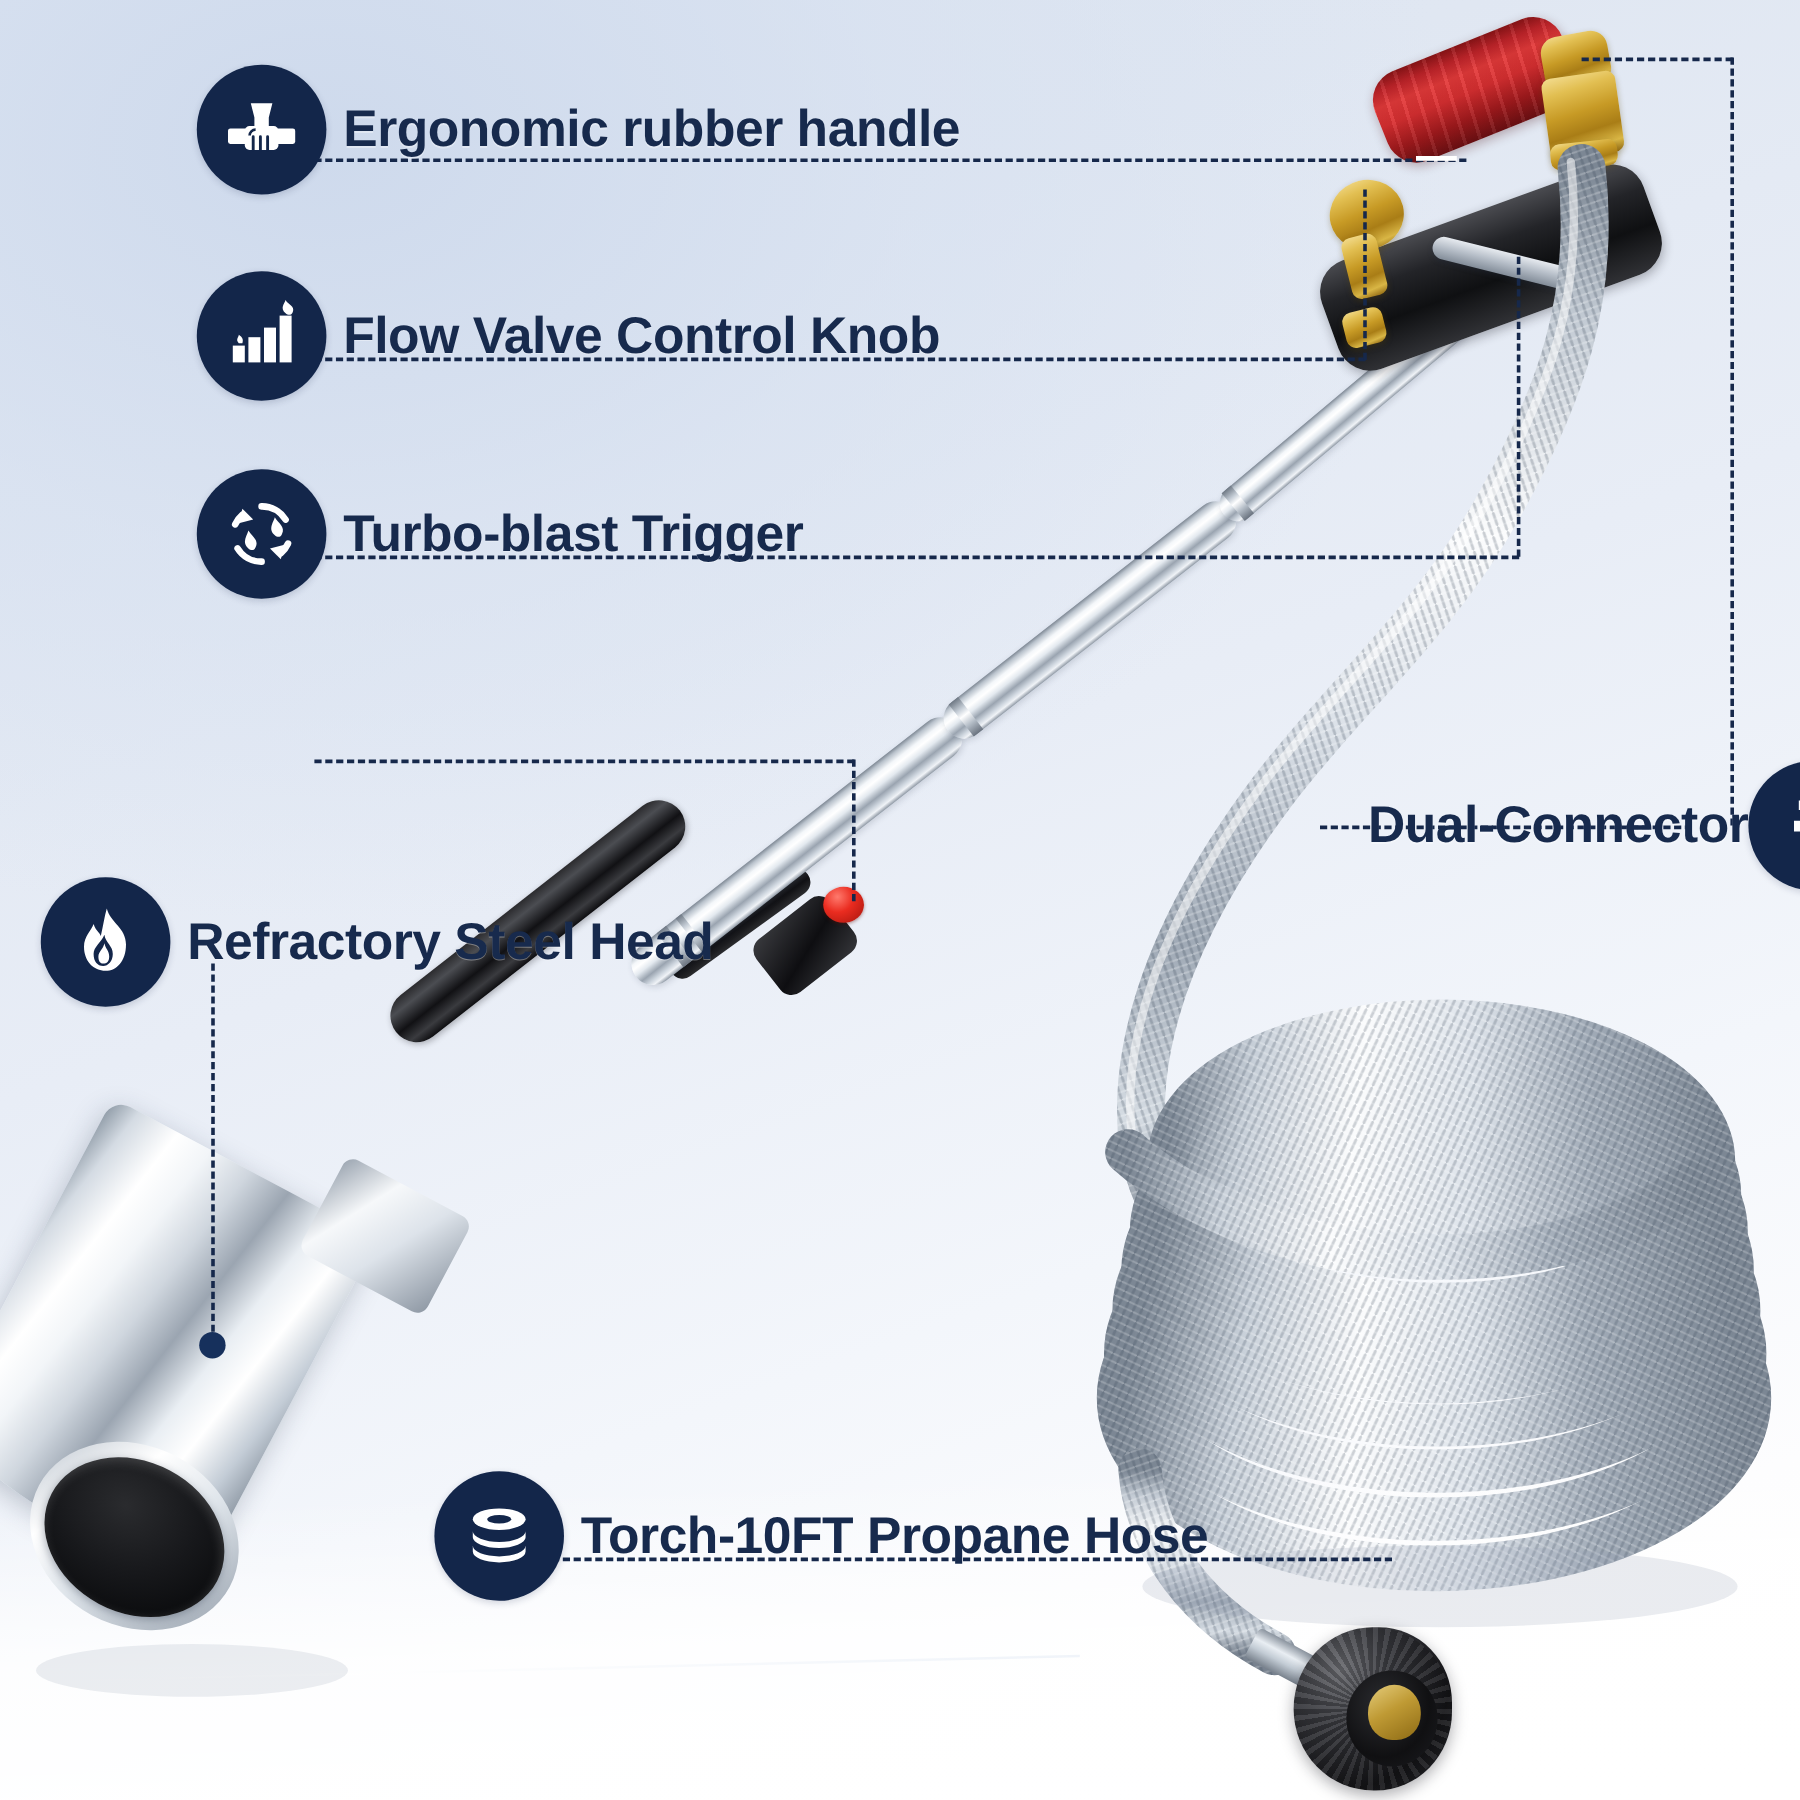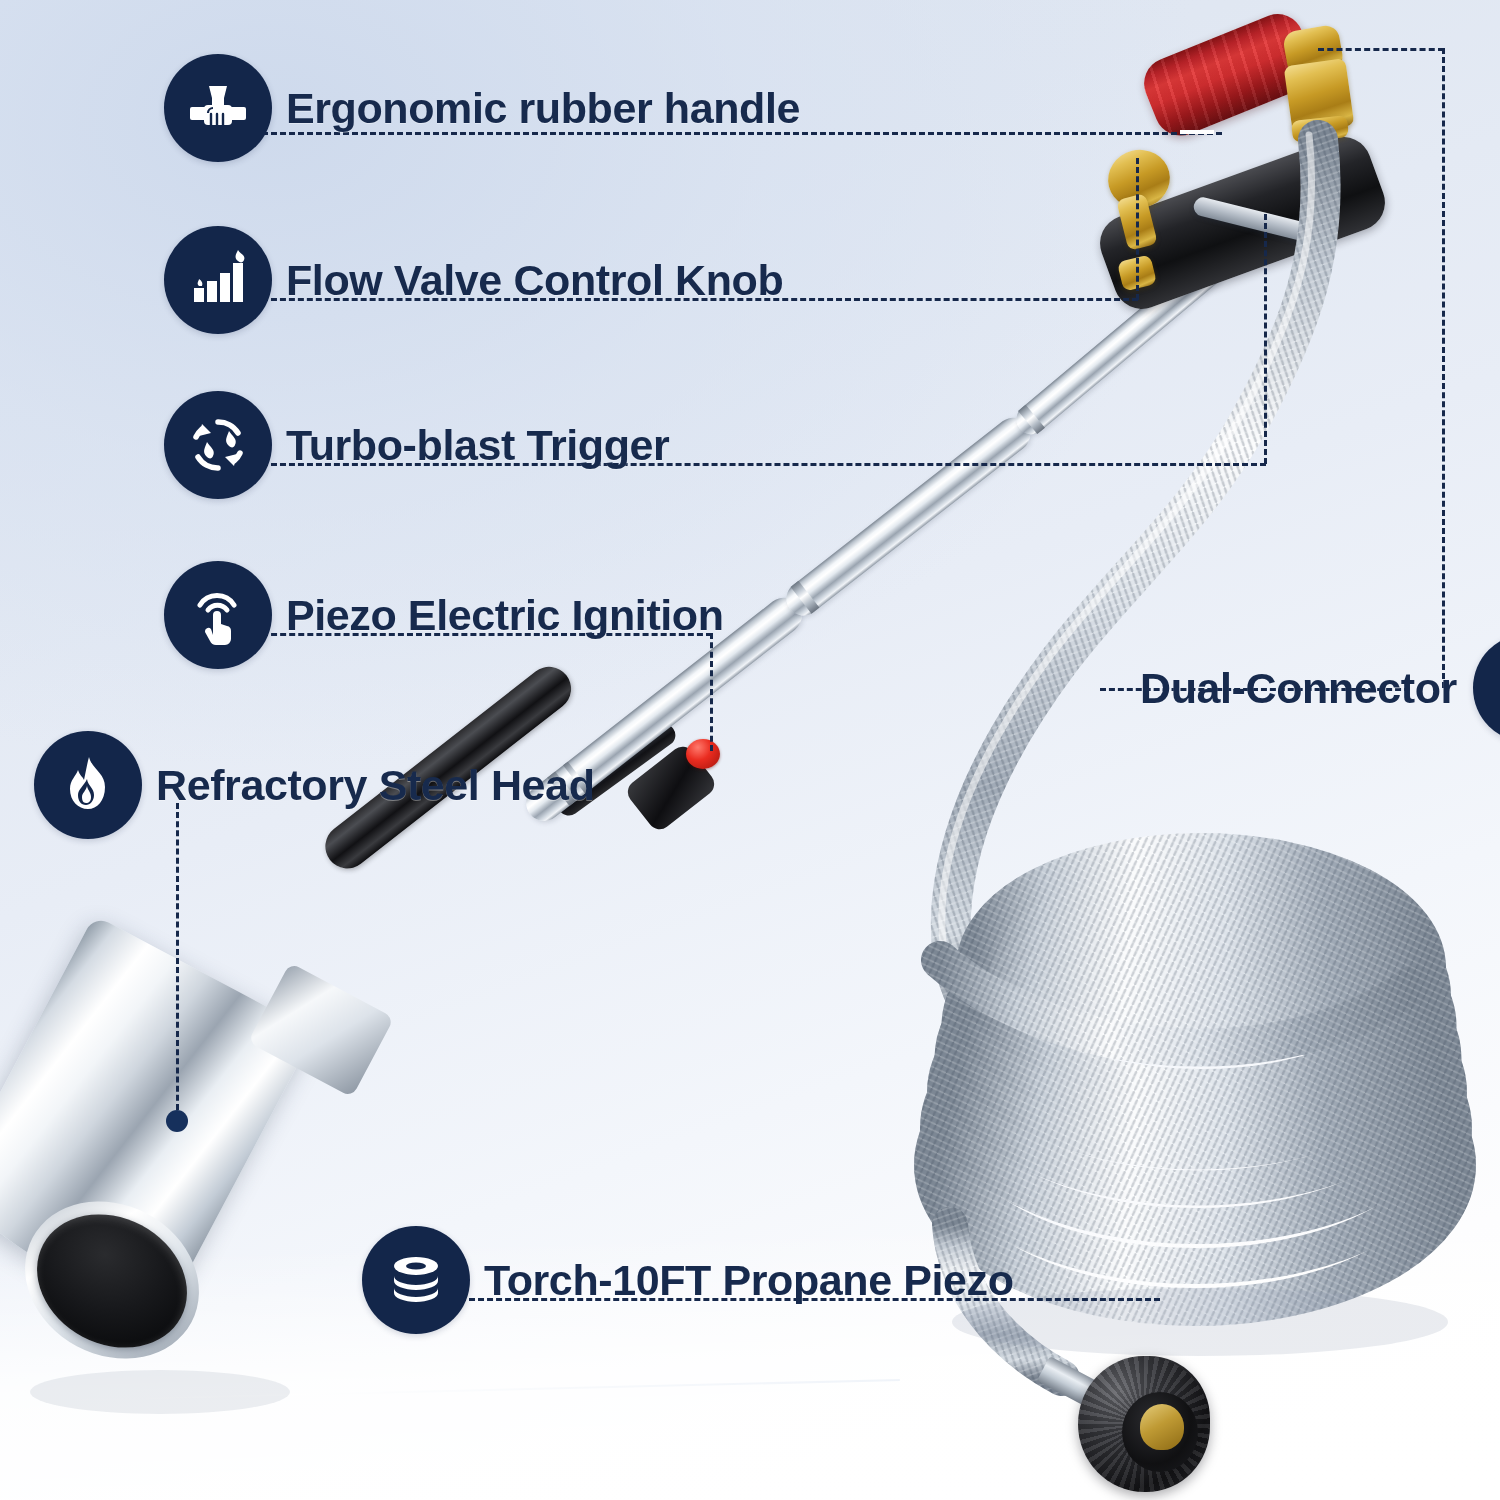--- a/index.html
+++ b/index.html
@@ -44,21 +44,21 @@
     color:#172a4d;
     font-size:43px;
     font-weight:700;
     letter-spacing:-0.4px;
     white-space:nowrap;
     line-height:1;
     padding-left:14px;
     text-shadow:0 1px 0 rgba(255,255,255,0.35);
   }
   .callout.right-side{ flex-direction:row; }
-  .callout.right-side .callout-text{ padding-left:0; padding-right:16px; }
+  .callout.right-side .callout-text{ padding-left:0; }
 
   
   .lead{ position:absolute; z-index:30; }
   .lead-h{
     border-top:3px dashed #16284b;
     height:0;
   }
   .lead-v{
     border-left:3px dashed #16284b;
     width:0;
@@ -419,30 +419,20 @@
         <path d="M55 41 a23 23 0 0 1 -6 8" stroke="#ffffff" stroke-width="5.5" fill="none" stroke-linecap="round"></path>
         <path d="M17 12 l-3 12 l12 -3 z" fill="#ffffff"></path>
         <path d="M49 54 l3 -12 l-12 3 z" fill="#ffffff"></path>
         <path d="M22 45 c-6-5 -1-11 0-15 c3 5 9 8 6 14 c-1 3 -4 3 -6 1 z" fill="#ffffff"></path>
         <path d="M44 34 c-6-5 -1-11 0-15 c3 5 9 8 6 14 c-1 3 -4 3 -6 1 z" fill="#ffffff"></path>
       </svg>
     </div>
     <div class="callout-text">Turbo-blast Trigger</div>
   </div>
 
-  <div class="callout" style="left:164px; top:561px;">
-    <div class="badge">
-      <svg width="64" height="64" viewBox="0 0 64 64" aria-hidden="true">
-        <path d="M14 22 a20 20 0 0 1 34 0" stroke="#ffffff" stroke-width="5" fill="none" stroke-linecap="round"></path>
-        <path d="M22 27 a12 12 0 0 1 19 0" stroke="#ffffff" stroke-width="5" fill="none" stroke-linecap="round"></path>
-        <path d="M27 52 l0 -20 a4 4 0 0 1 8 0 l0 9 l6 2 a5 5 0 0 1 4 5 l0 8 a6 6 0 0 1 -6 6 l-9 0 a7 7 0 0 1 -6 -4 l-5 -9 a3.5 3.5 0 0 1 6 -3 z" fill="#ffffff"></path>
-      </svg>
-    </div>
-    <div class="callout-text">Piezo Electric Ignition</div>
-  </div>
 
   <div class="callout" style="left:34px; top:731px;">
     <div class="badge">
       <svg width="64" height="64" viewBox="0 0 64 64" aria-hidden="true">
         <path d="M33 4 c3 12 16 16 16 30 c0 14 -8 22 -17 22 c-10 0 -18 -8 -18 -20
                  c0 -9 6 -13 8 -19 c2 6 5 7 6 10 c2 -9 3 -16 5 -23 z" fill="#ffffff"></path>
         <path d="M31 26 c1 7 7 9 7 16 c0 6 -4 10 -8 10 c-5 0 -8 -4 -8 -10 c0 -6 6 -9 9 -16 z" fill="#13264a"></path>
         <path d="M31 33 c1 5 4 6 4 11 c0 4 -2 6 -5 6 c-3 0 -4 -3 -4 -6 c0 -4 4 -6 5 -11 z" fill="#ffffff"></path>
       </svg>
     </div>
@@ -451,21 +441,21 @@
 
   <div class="callout" style="left:362px; top:1226px;">
     <div class="badge">
       <svg width="64" height="64" viewBox="0 0 64 64" aria-hidden="true">
         <ellipse cx="32" cy="18" rx="22" ry="9" fill="#ffffff"></ellipse>
         <ellipse cx="32" cy="18" rx="10" ry="3.6" fill="#13264a"></ellipse>
         <path d="M10 28 a22 9 0 0 0 44 0 v5 a22 9 0 0 1 -44 0 z" fill="#ffffff"></path>
         <path d="M10 40 a22 9 0 0 0 44 0 v5 a22 9 0 0 1 -44 0 z" fill="#ffffff"></path>
       </svg>
     </div>
-    <div class="callout-text">Torch-10FT Propane Piezo</div>
+    <div class="callout-text">Torch-10FT Propane Hose</div>
   </div>
 
   <div class="callout right-side" style="left:1140px; top:634px;">
     <div class="callout-text">Dual-Connector</div>
     <div class="badge">
       <svg width="62" height="62" viewBox="0 0 62 62" aria-hidden="true">
         <path d="M19 10 h24 v8 h-4 v9 h8 v9 h-10 v5 h-12 v-5 h-10 v-9 h8 v-9 h-4 z" fill="#ffffff"></path>
         <rect x="27" y="41" width="8" height="14" fill="#ffffff"></rect>
       </svg>
     </div>

